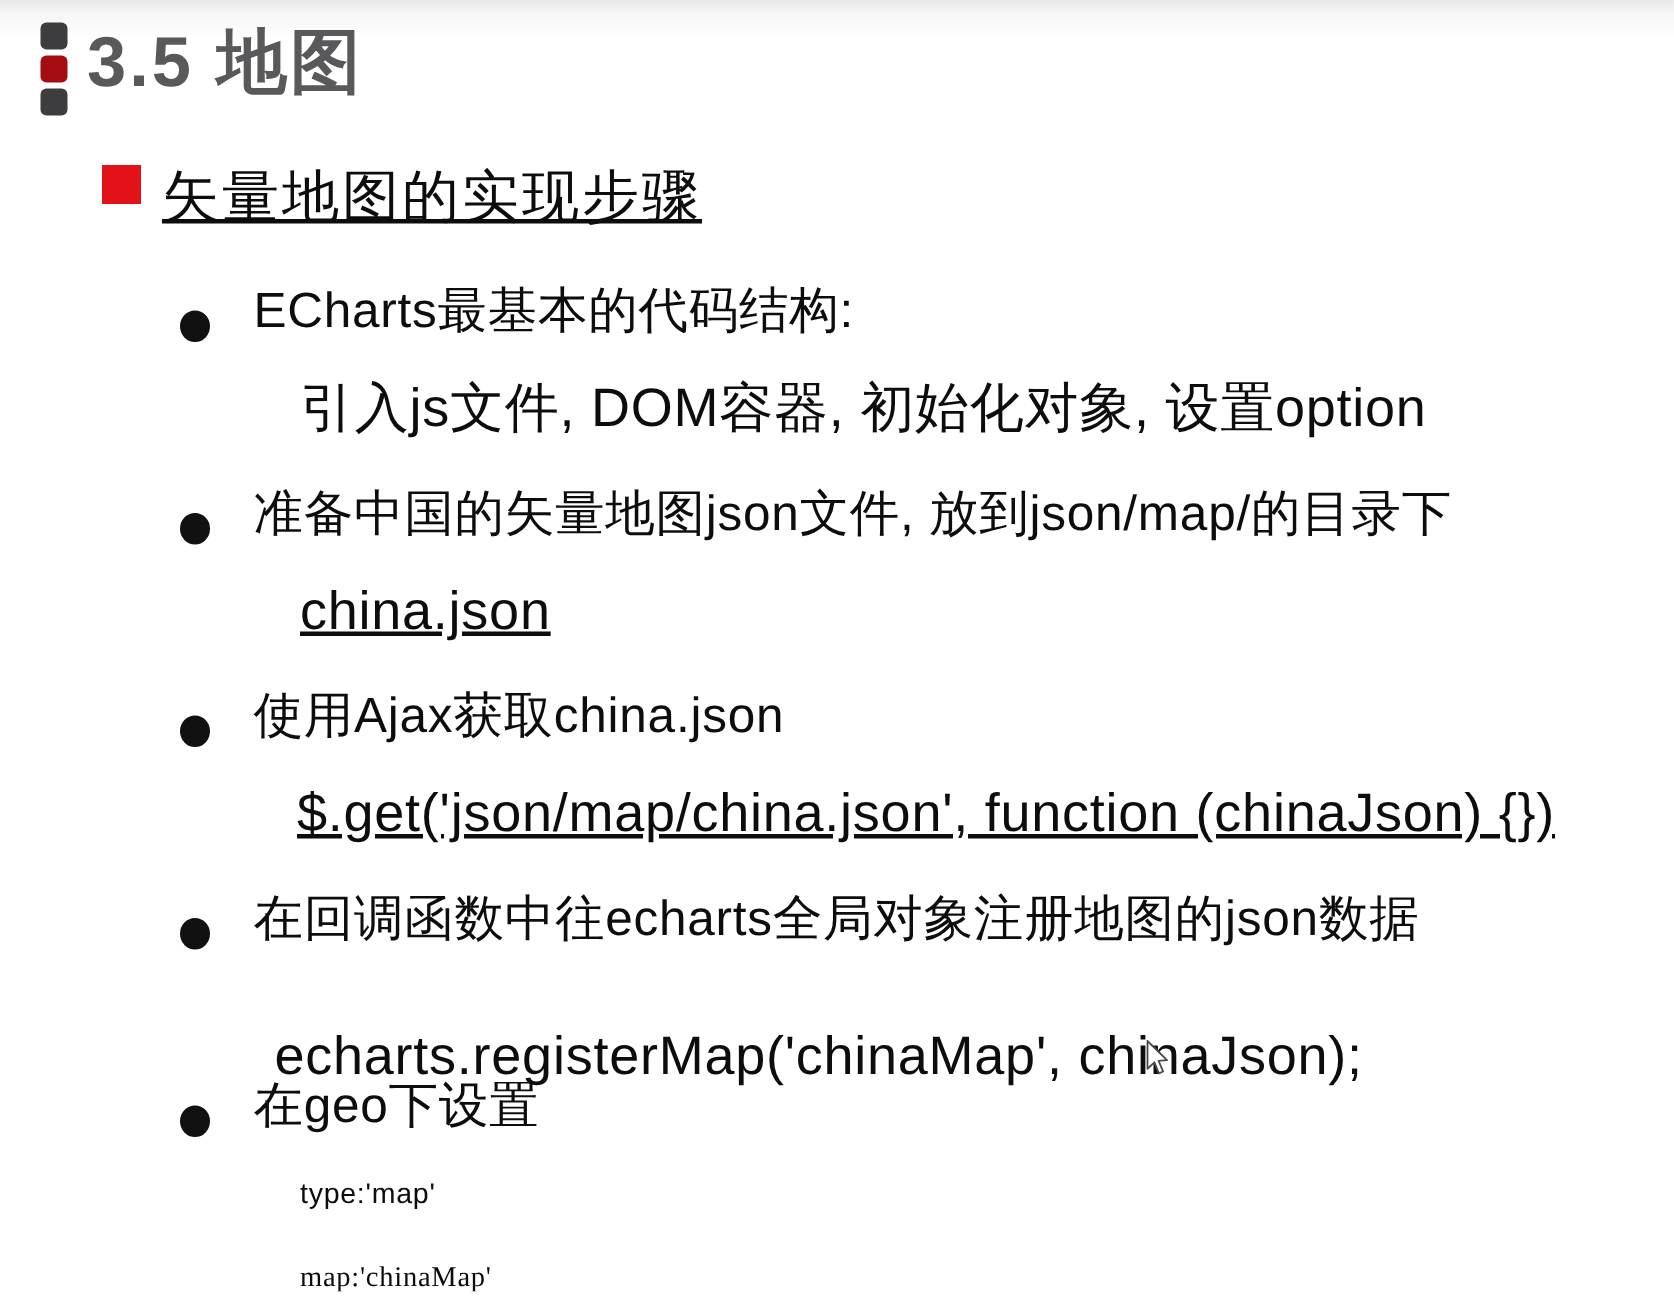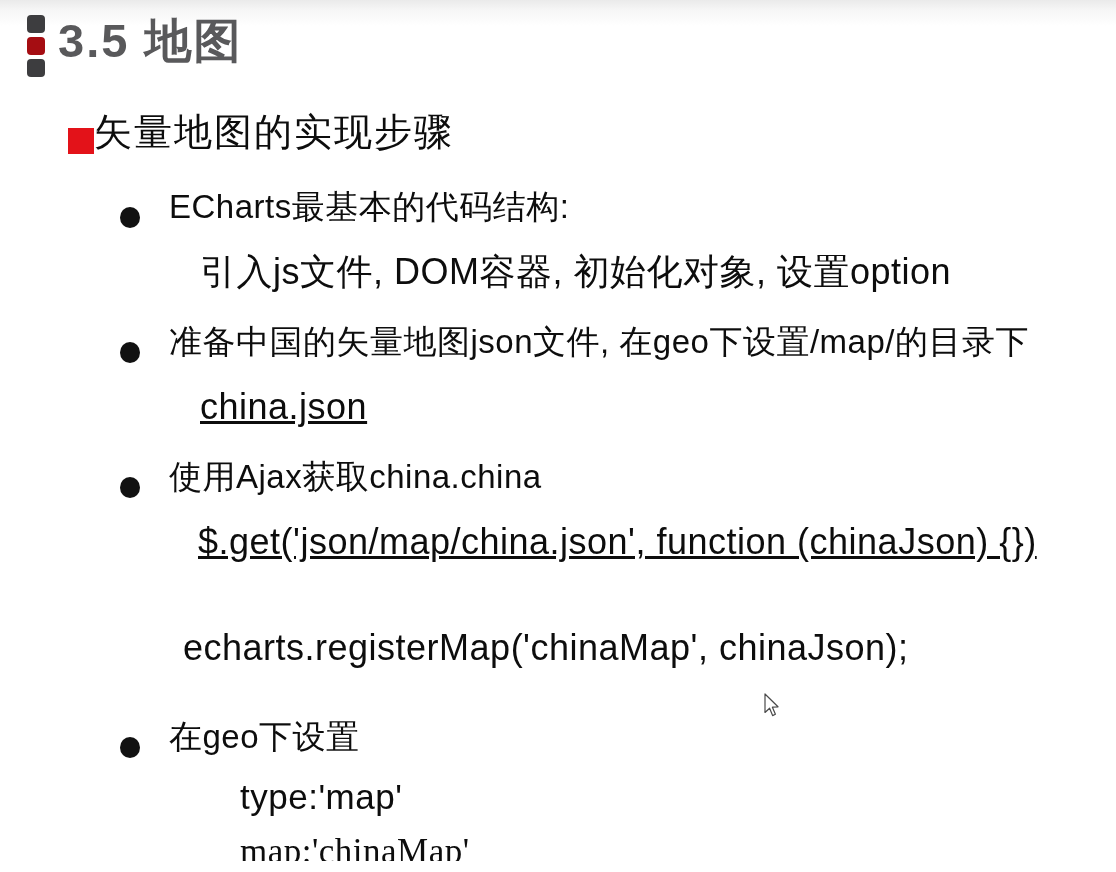--- a/index.html
+++ b/index.html
@@ -46,21 +46,23 @@
     color: #59595b;
     line-height: 62px;
   }
 
   
   .section-heading {
     position: absolute;
     left: 68px;
     top: 110px;
     display: flex;
-    align-items: flex-end;
+    align-items: flex-start;
+    gap: 14px;
+    text-decoration: underline;
   }
   .section-heading .red-square {
     width: 26px;
     height: 26px;
     background: #e31219;
     flex: 0 0 auto;
   }
   .section-heading .heading-text {
     font-size: 38px;
     letter-spacing: 2px;
@@ -91,34 +93,33 @@
   }
   .sub-line {
     position: absolute;
     left: 200px;
     font-size: 36px;
     line-height: 42px;
     letter-spacing: 0.5px;
     white-space: nowrap;
   }
   .sub-line.small {
-    font-size: 35px;
+    font-size: 19px;
     line-height: 38px;
-    margin-left: 40px;
   }
 
   
   .b1  { top: 186px; }
   .s1  { top: 251px; }
   .b2  { top: 321px; }
   .s2  { top: 386px; text-decoration: underline; }
   .b3  { top: 456px; }
   .s3  { top: 521px; left: 198px; text-decoration: underline; }
   .b4  { top: 591px; }
-  .s4  { top: 627px; left: 183px; }
+  .s4  { top: 683px; left: 183px; }
   .b5  { top: 716px; }
   .s5a { top: 778px; }
   .s5b { top: 833px; font-family: Liberation Serif, serif; }
 
   
   .cursor {
     position: absolute;
     left: 763px;
     top: 693px;
     width: 18px;
@@ -145,30 +146,34 @@
   </div>
 
   <div class="bullet-line b1">
     <span class="dot"></span>
     <span class="bullet-text">ECharts最基本的代码结构:</span>
   </div>
   <div class="sub-line s1">引入js文件, DOM容器, 初始化对象, 设置option</div>
 
   <div class="bullet-line b2">
     <span class="dot"></span>
-    <span class="bullet-text">准备中国的矢量地图json文件, 在geo下设置/map/的目录下</span>
+    <span class="bullet-text">准备中国的矢量地图json文件, 放到json/map/的目录下</span>
   </div>
   <div class="sub-line s2">china.json</div>
 
   <div class="bullet-line b3">
     <span class="dot"></span>
-    <span class="bullet-text">使用Ajax获取china.china</span>
+    <span class="bullet-text">使用Ajax获取china.json</span>
   </div>
   <div class="sub-line s3">$.get('json/map/china.json', function (chinaJson) {})</div>
 
+  <div class="bullet-line b4">
+    <span class="dot"></span>
+    <span class="bullet-text">在回调函数中往echarts全局对象注册地图的json数据</span>
+  </div>
   <div class="sub-line s4">echarts.registerMap('chinaMap', chinaJson);</div>
 
   <div class="bullet-line b5">
     <span class="dot"></span>
     <span class="bullet-text">在geo下设置</span>
   </div>
   <div class="sub-line small s5a">type:'map'</div>
   <div class="sub-line small s5b">map:'chinaMap'</div>
 
   <svg class="cursor" viewBox="0 0 18 26">

